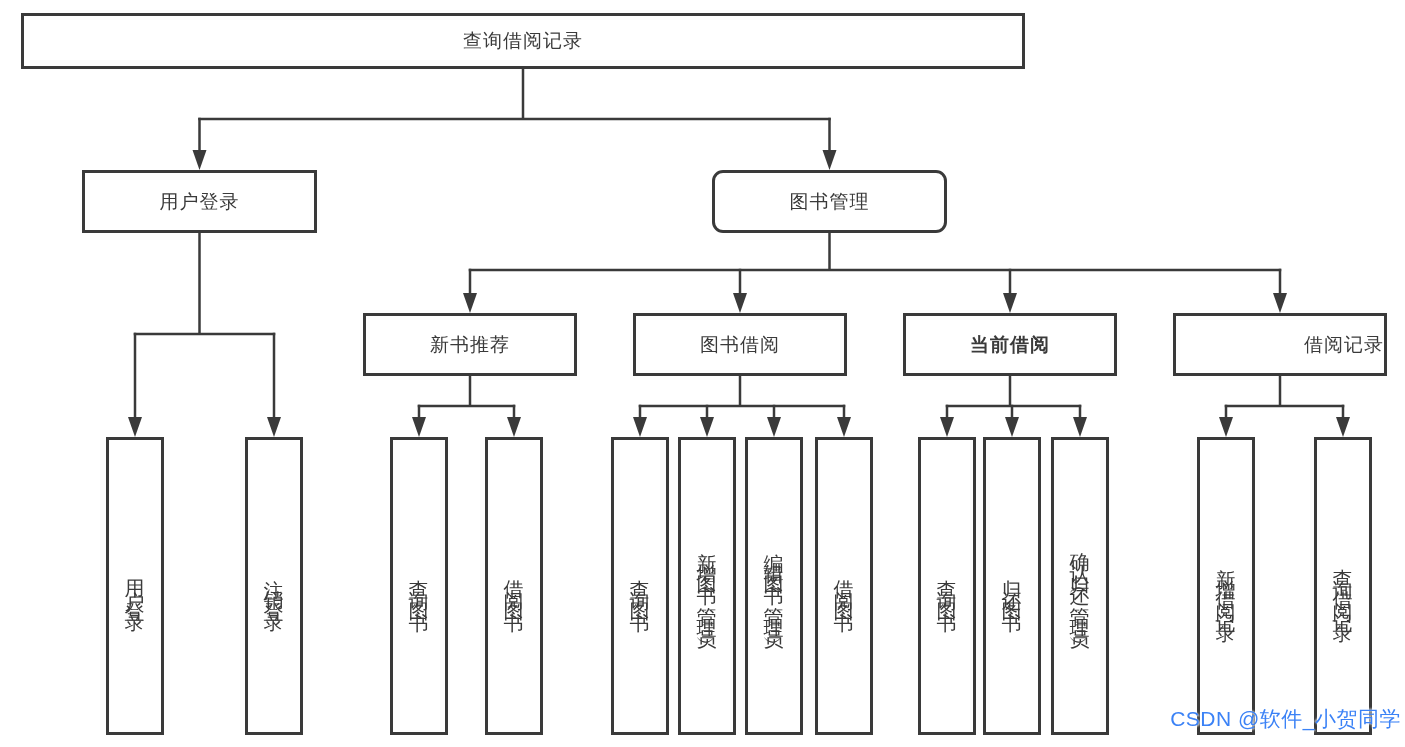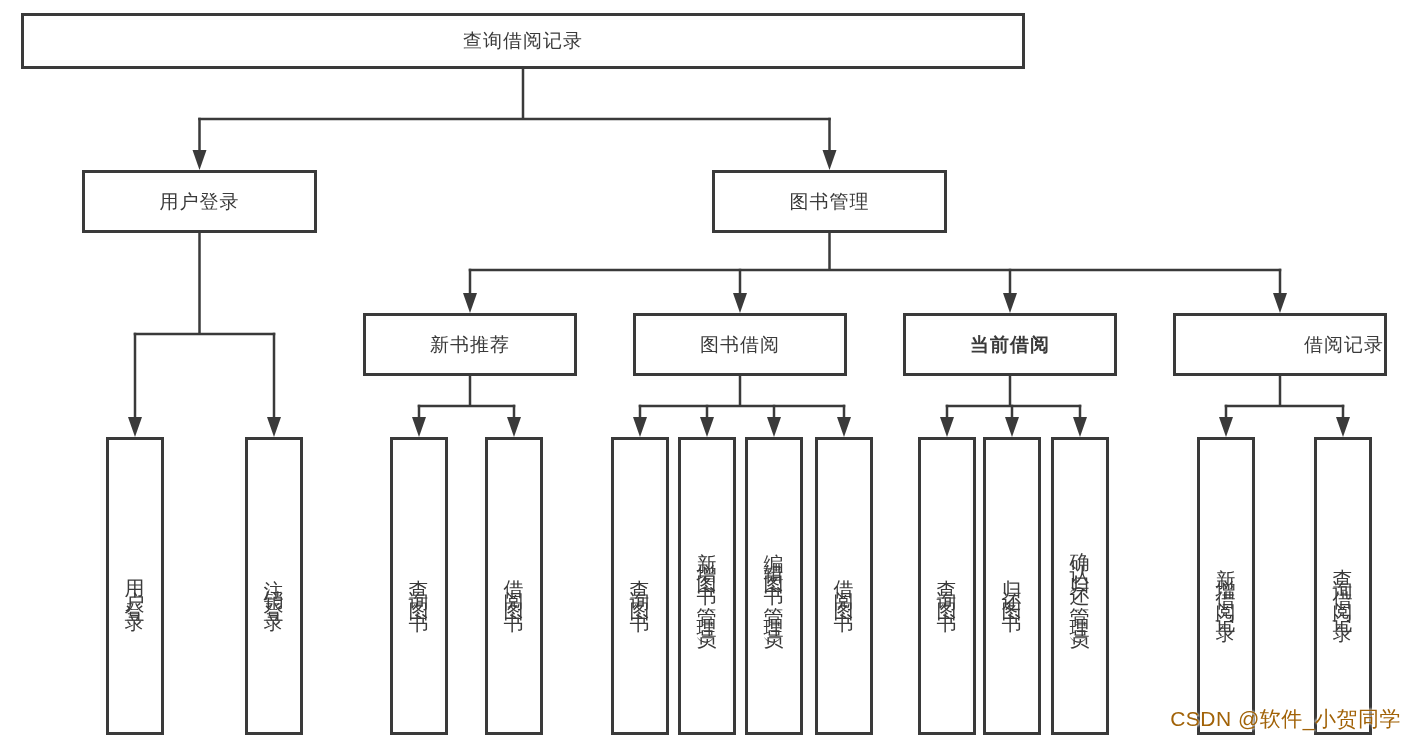--- a/index.html
+++ b/index.html
@@ -42,21 +42,21 @@
     line-height: 1;
     text-align: center;
     height: 100%;
     display: block;
   }
   .watermark {
     position: absolute;
     right: 4px;
     top: 705px;
     font-size: 21px;
-    color: #a16207;
+    color: #3b82f6;
     letter-spacing: 0.5px;
     z-index: 2;
     text-shadow: 1px 1px 2px rgba(255,255,255,0.85), -1px -1px 2px rgba(255,255,255,0.85);
     white-space: nowrap;
   }
 </style>
 </head>
 <body>
 
 <div class="stage">
@@ -150,21 +150,21 @@
     </g>
   </svg>
 
   <div class="node" style="left:21px; top:13px; width:1004px; height:56px;">
     <span class="hlabel">查询借阅记录</span>
   </div>
 
   <div class="node" style="left:82px; top:170px; width:235px; height:63px;">
     <span class="hlabel">用户登录</span>
   </div>
-  <div class="node" style="left:712px; top:170px; width:235px; height:63px;">
+  <div class="node" style="left:712px; top:170px; width:235px; height:63px;border-radius:11px;">
     <span class="hlabel">图书管理</span>
   </div>
 
   <div class="node" style="left:633px; top:313px; width:214px; height:63px;">
     <span class="hlabel">图书借阅</span>
   </div>
   <div class="node" style="left:363px; top:313px; width:214px; height:63px;">
     <span class="hlabel">新书推荐</span>
   </div>
   <div class="node" style="left:903px; top:313px; width:214px; height:63px;font-weight:bold;">

